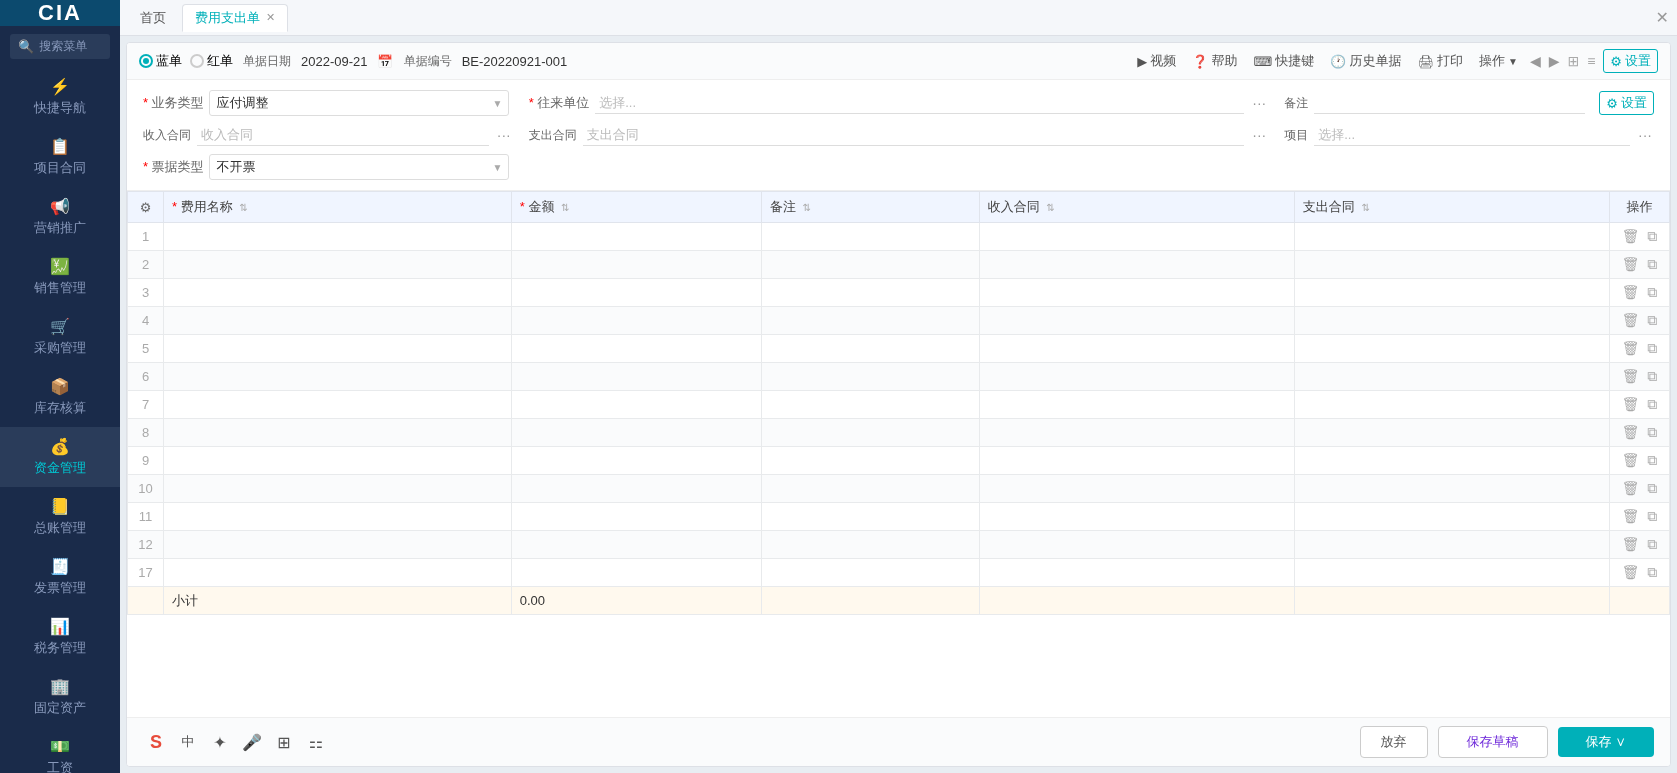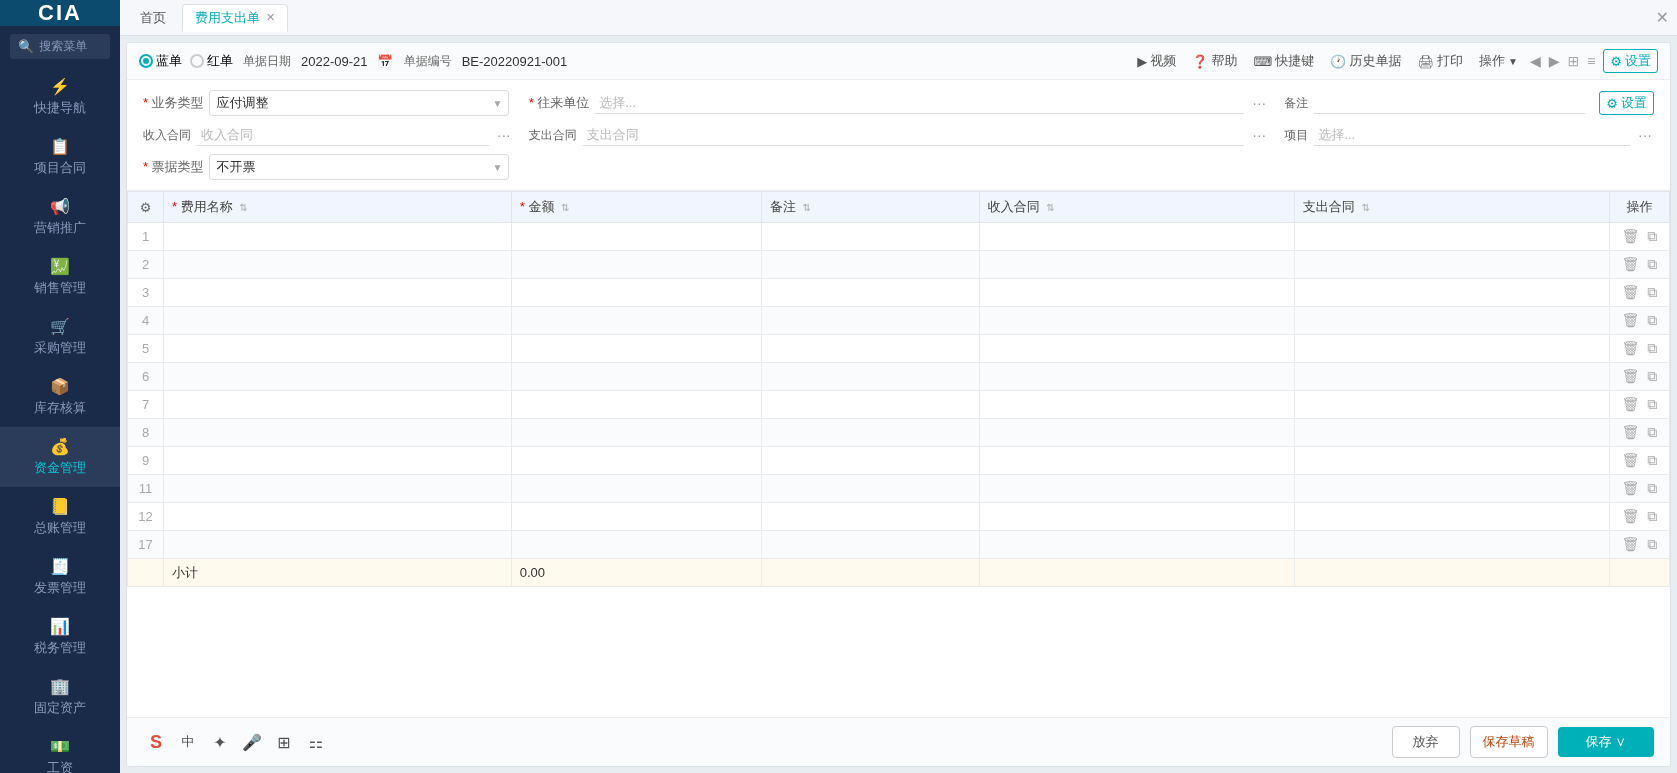--- a/index.html
+++ b/index.html
@@ -279,25 +279,25 @@
     .btn-discard {
       padding: 6px 20px;
       border: 1px solid #ccc;
       border-radius: 4px;
       background: #fff;
       color: #555;
       cursor: pointer;
       font-size: 13px;
     }
     .btn-draft {
-      padding: 6px 12px;
+      padding: 6px 28px;
       border: 1px solid #ccc;
       border-radius: 4px;
       background: #fff;
-      color: #c2410c;
+      color: #6d28d9;
       cursor: pointer;
       font-size: 13px;
     }
     .btn-save {
       padding: 6px 28px;
       border: none;
       border-radius: 4px;
       background: #00b0b9;
       color: #fff;
       cursor: pointer;
@@ -638,20 +638,32 @@
       <td></td>
       <td></td>
       <td></td>
       <td></td>
       <td class="action-cell">
         <span class="action-icon" title="删除">🗑</span>
         <span class="action-icon" title="复制">⧉</span>
       </td>
     </tr>
             <tr>
+      <td class="row-num">10</td>
+      <td></td>
+      <td></td>
+      <td></td>
+      <td></td>
+      <td></td>
+      <td class="action-cell">
+        <span class="action-icon" title="删除">🗑</span>
+        <span class="action-icon" title="复制">⧉</span>
+      </td>
+    </tr>
+            <tr>
       <td class="row-num">11</td>
       <td></td>
       <td></td>
       <td></td>
       <td></td>
       <td></td>
       <td class="action-cell">
         <span class="action-icon" title="删除">🗑</span>
         <span class="action-icon" title="复制">⧉</span>
       </td>

